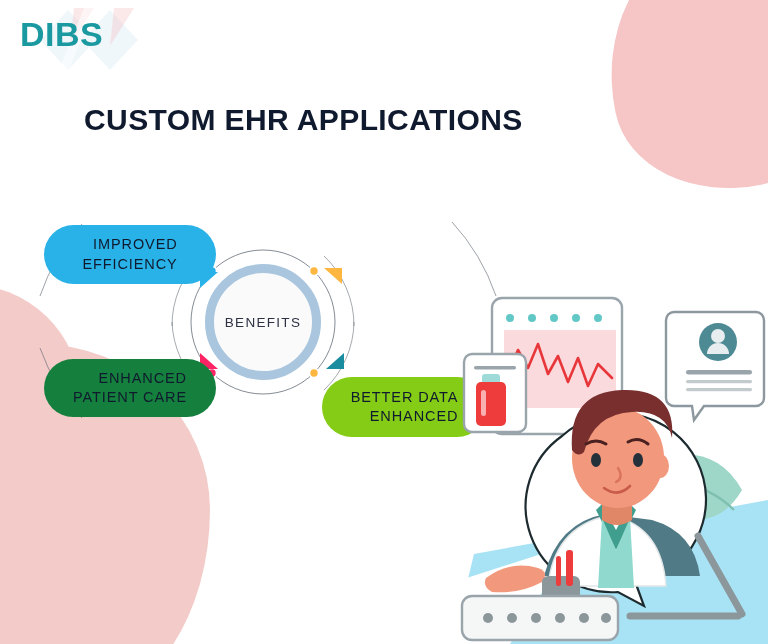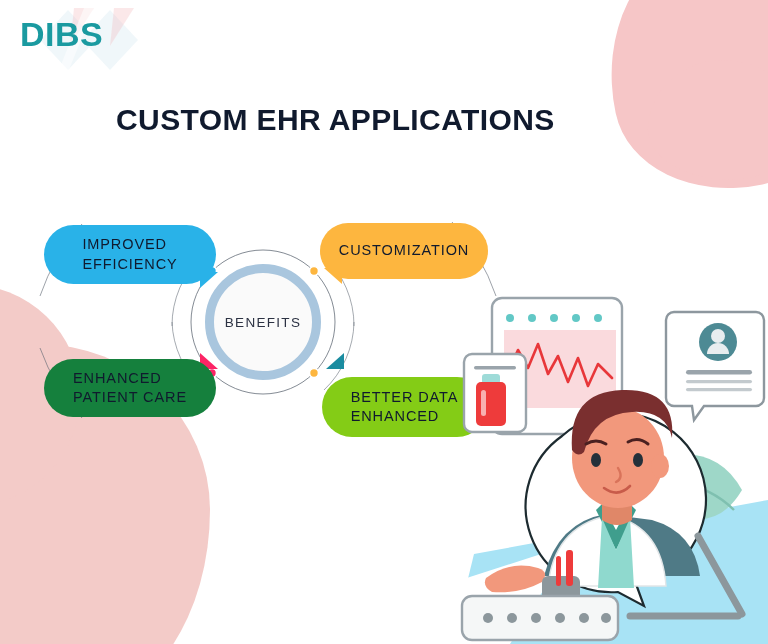--- a/index.html
+++ b/index.html
@@ -78,21 +78,20 @@
   #title {
     position: absolute;
     left: 84px;
     top: 103px;
     font-size: 30px;
     font-weight: bold;
     letter-spacing: 0.4px;
     color: #101a2e;
     font-family: "Liberation Sans", sans-serif;
     white-space: nowrap;
-    margin-left: 32px;
   }
 
   
   #diagram {
     position: absolute;
     left: 22px;
     top: 196px;
     width: 500px;
     height: 255px;
   }
@@ -101,21 +100,21 @@
     left: 0;
     top: 0;
   }
 
   .pill {
     position: absolute;
     border-radius: 34px;
     display: flex;
     align-items: center;
     justify-content: center;
-    text-align: left;
+    text-align: right;
     color: #101a2e;
     font-size: 14.5px;
     letter-spacing: 0.9px;
     line-height: 1.32;
     font-family: "Liberation Sans", sans-serif;
   }
   .pill .pill-label { padding: 0 14px; }
 
   #pill-improved-efficiency {
     left: 22px; top: 29px;
@@ -249,23 +248,20 @@
     <div class="tail" id="tail-enhanced-patient-care"></div>
     <div class="tail" id="tail-better-data-security"></div>
 
     <div class="pill" id="pill-improved-efficiency">
       <span class="pill-label">
         <span>IMPROVED</span><br>
         <span>EFFICIENCY</span>
       </span>
     </div>
 
-    <div class="pill" id="pill-customization">
-      <span class="pill-label">CUSTOMIZATION</span>
-    </div>
 
     <div class="pill" id="pill-enhanced-patient-care">
       <span class="pill-label">
         <span>ENHANCED</span><br>
         <span>PATIENT CARE</span>
       </span>
     </div>
 
     <div class="pill" id="pill-better-data-security">
       <span class="pill-label">

